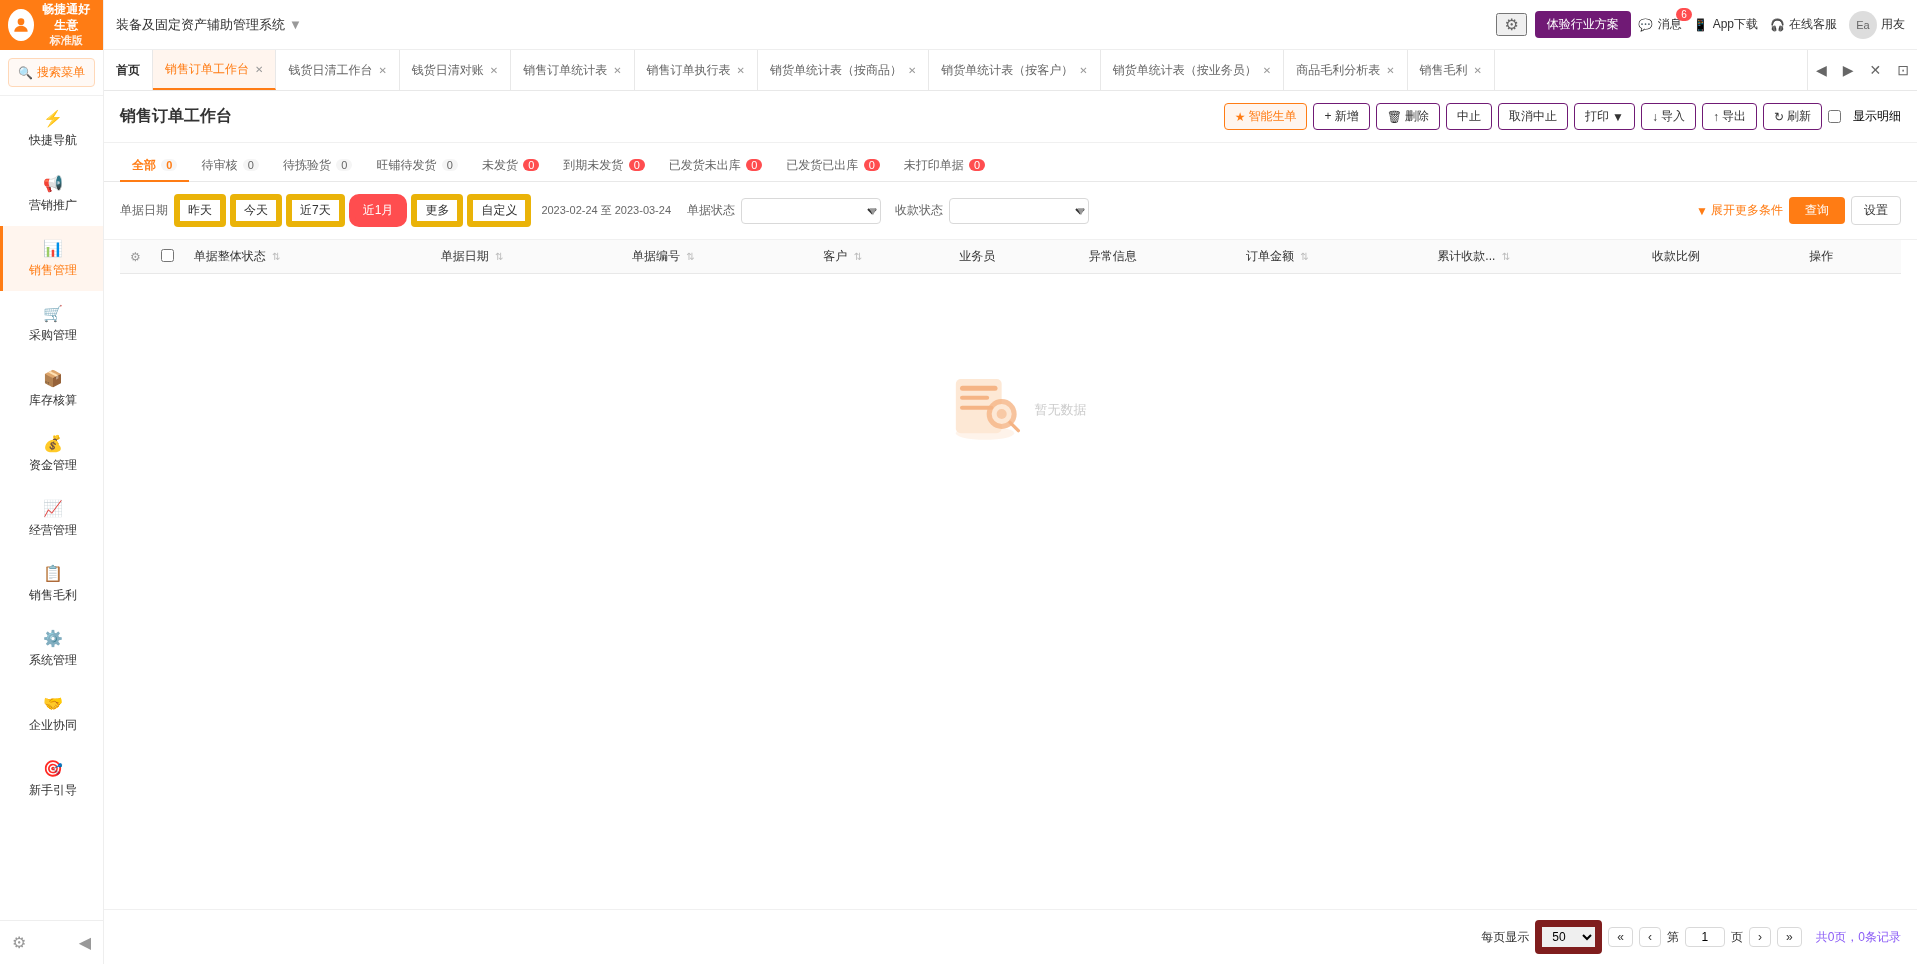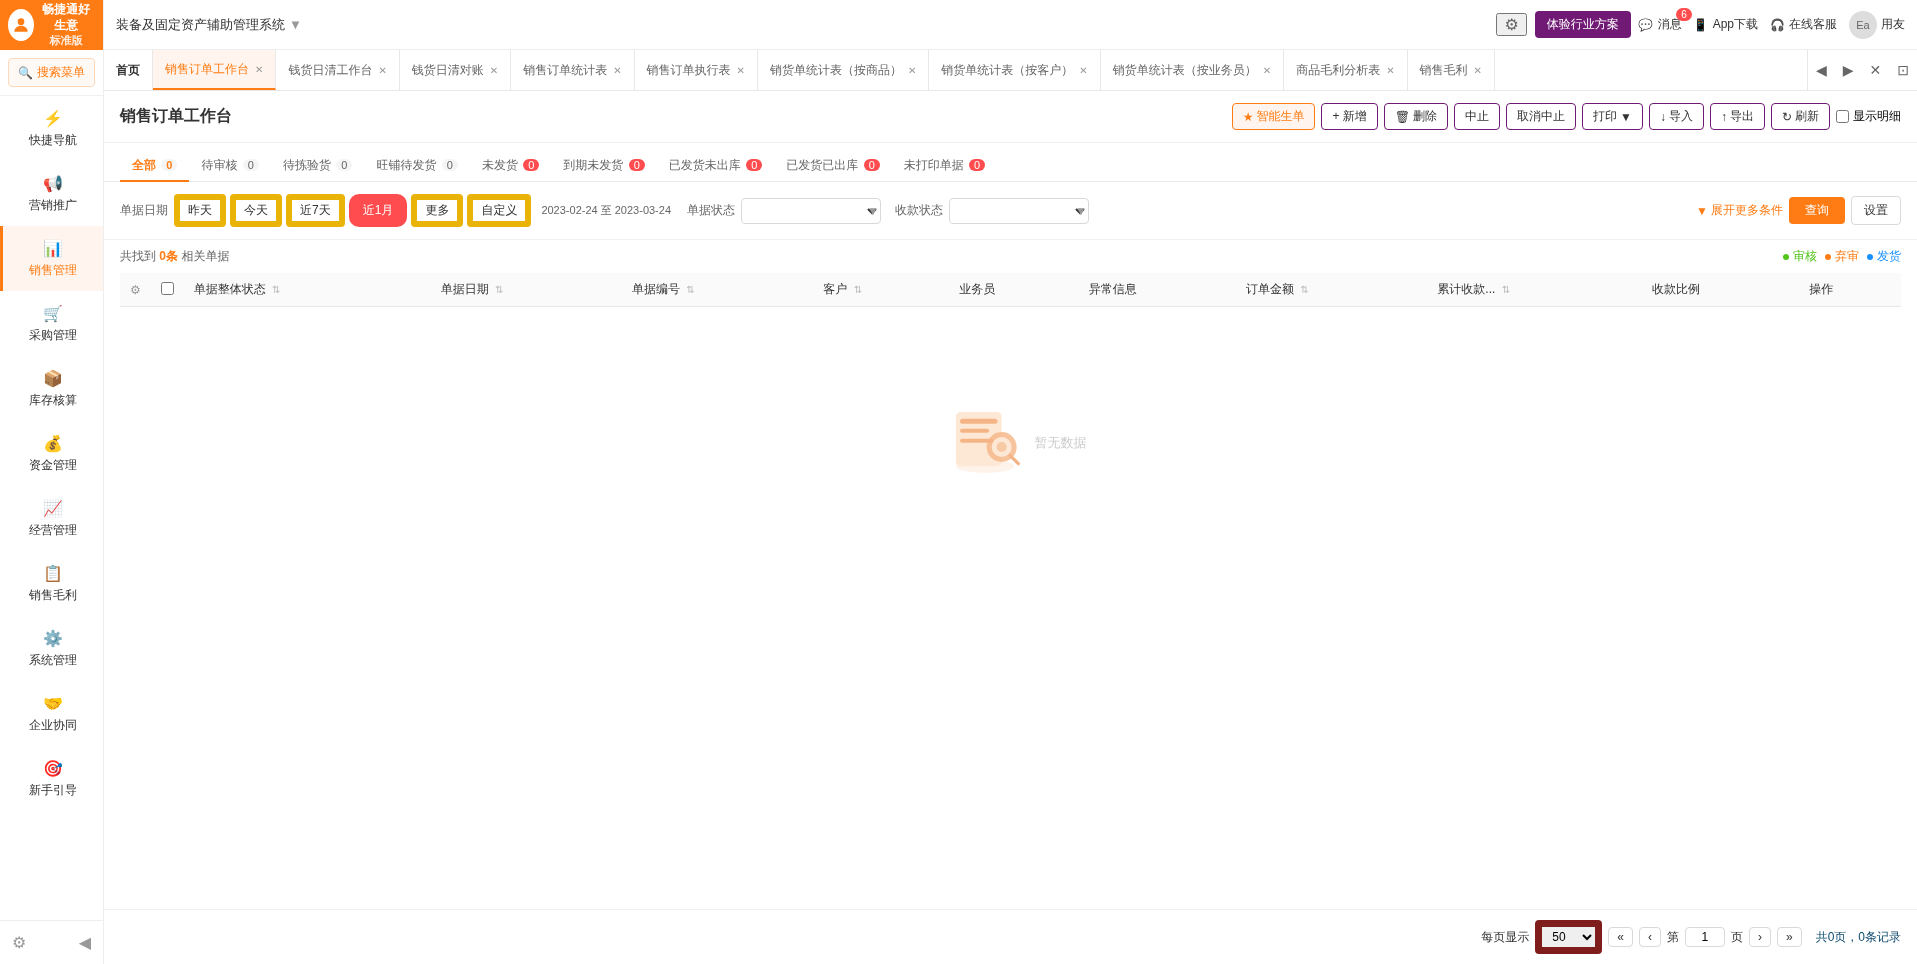--- a/index.html
+++ b/index.html
@@ -97,21 +97,21 @@
     .empty-state { display: flex; flex-direction: row; align-items: center; justify-content: center; padding: 80px 0; color: #999; }
     .empty-icon { width: 100px; height: 100px; margin-bottom: 12px; }
     .empty-text { font-size: 13px; color: #ccc; }
 
     
     .pagination { display: flex; align-items: center; justify-content: flex-end; padding: 10px 16px; border-top: 1px solid #f0f0f0; gap: 6px; font-size: 12px; color: #333; }
     .pagination-select { padding: 2px 6px; border: 7px solid #7f1d1d; border-radius: 4px; font-size: 12px; }
     .pagination-btn { padding: 2px 8px; border: 1px solid #d9d9d9; border-radius: 4px; cursor: pointer; background: #fff; font-size: 12px; color: #333; }
     .pagination-btn:disabled { color: #ccc; cursor: not-allowed; }
     .pagination-input { width: 40px; padding: 2px 4px; border: 1px solid #d9d9d9; border-radius: 4px; text-align: center; font-size: 12px; }
-    .pagination-info { color: #0c4a6e; margin-left: 8px; }
+    .pagination-info { color: #8b5cf6; margin-left: 8px; }
 
     
     .table-scroll { overflow-x: auto; }
     .table-scroll::-webkit-scrollbar { height: 6px; }
     .table-scroll::-webkit-scrollbar-thumb { background: #ddd; border-radius: 3px; }
 
     
     .check-col { width: 30px; text-align: center; }
     input[type="checkbox"] { cursor: pointer; }
 
@@ -302,21 +302,21 @@
             <span>导入</span>
           </button>
           <button class="action-btn">
             <span>↑</span>
             <span>导出</span>
           </button>
           <button class="action-btn">
             <span>↻</span>
             <span>刷新</span>
           </button>
-          <label style="display:flex;align-items:center;gap:4px;font-size:12px;cursor:pointer;">
+          <label style="display:flex;align-items:center;gap:12px;font-size:12px;cursor:pointer;">
             <input type="checkbox" style="">
             <span>显示明细</span>
           </label>
         </div>
       </div>
 
       <div class="sub-tabs">
         <div class="sub-tab active">
           <span>全部</span>
           <span class="sub-tab-badge">0</span>
@@ -388,41 +388,20 @@
               <span>▼</span>
               <span>展开更多条件</span>
             </button>
             <button class="query-btn">查询</button>
             <button class="setting-btn">设置</button>
           </div>
         </div>
       </div>
 
       <div class="table-area">
-        <div class="table-info-bar">
-          <div style="font-size:12px;color:#666;">
-            <span>共找到</span>
-            <span style="color:#ff7c14;font-weight:bold;">0条</span>
-            <span>相关单据</span>
-          </div>
-          <div class="table-actions">
-            <span class="table-action-link green">
-              <span class="dot dot-green"></span>
-              <span>审核</span>
-            </span>
-            <span class="table-action-link orange">
-              <span class="dot dot-orange"></span>
-              <span>弃审</span>
-            </span>
-            <span class="table-action-link blue">
-              <span class="dot dot-blue"></span>
-              <span>发货</span>
-            </span>
-          </div>
-        </div>
 
         <div class="table-scroll">
           <table>
             <thead>
               <tr>
                 <th class="gear-col">⚙</th>
                 <th class="check-col">
                   <input type="checkbox" style="">
                 </th>
                 <th>

